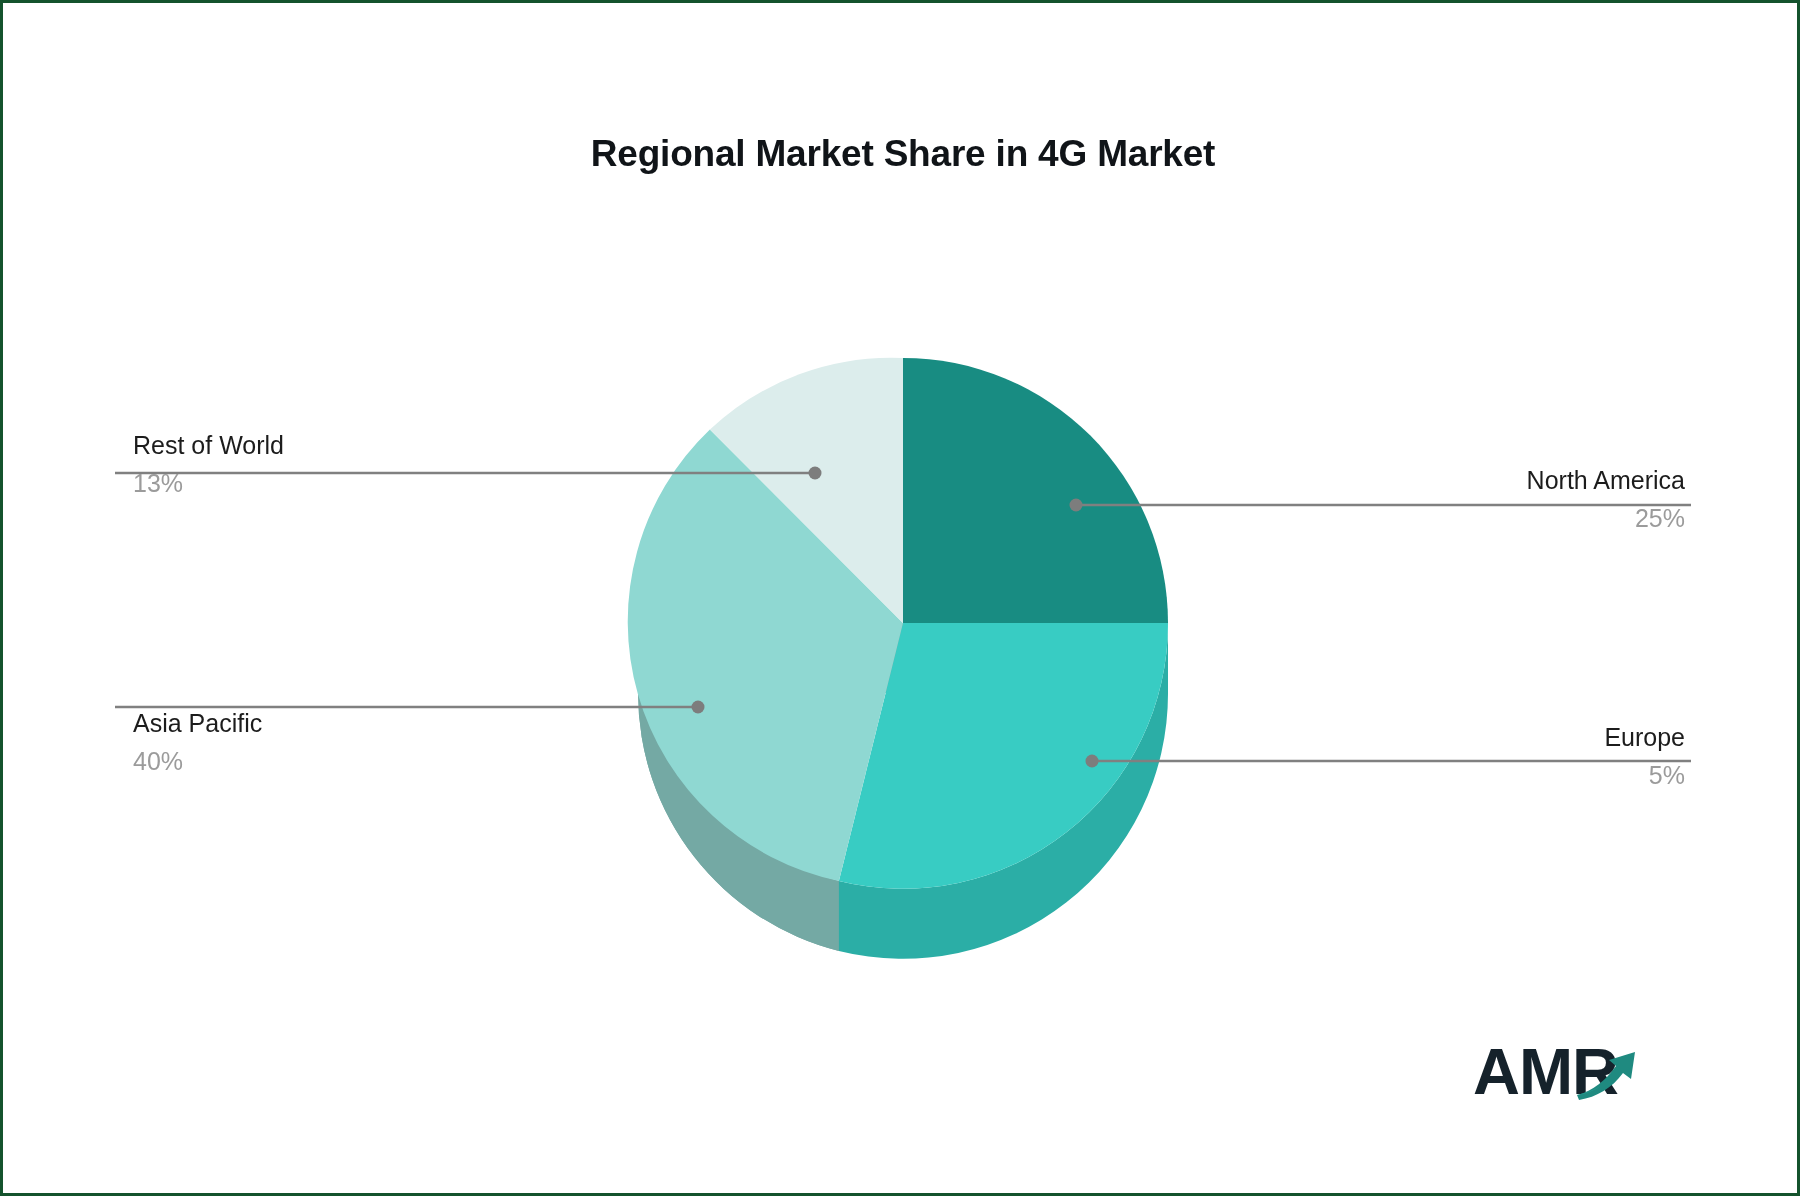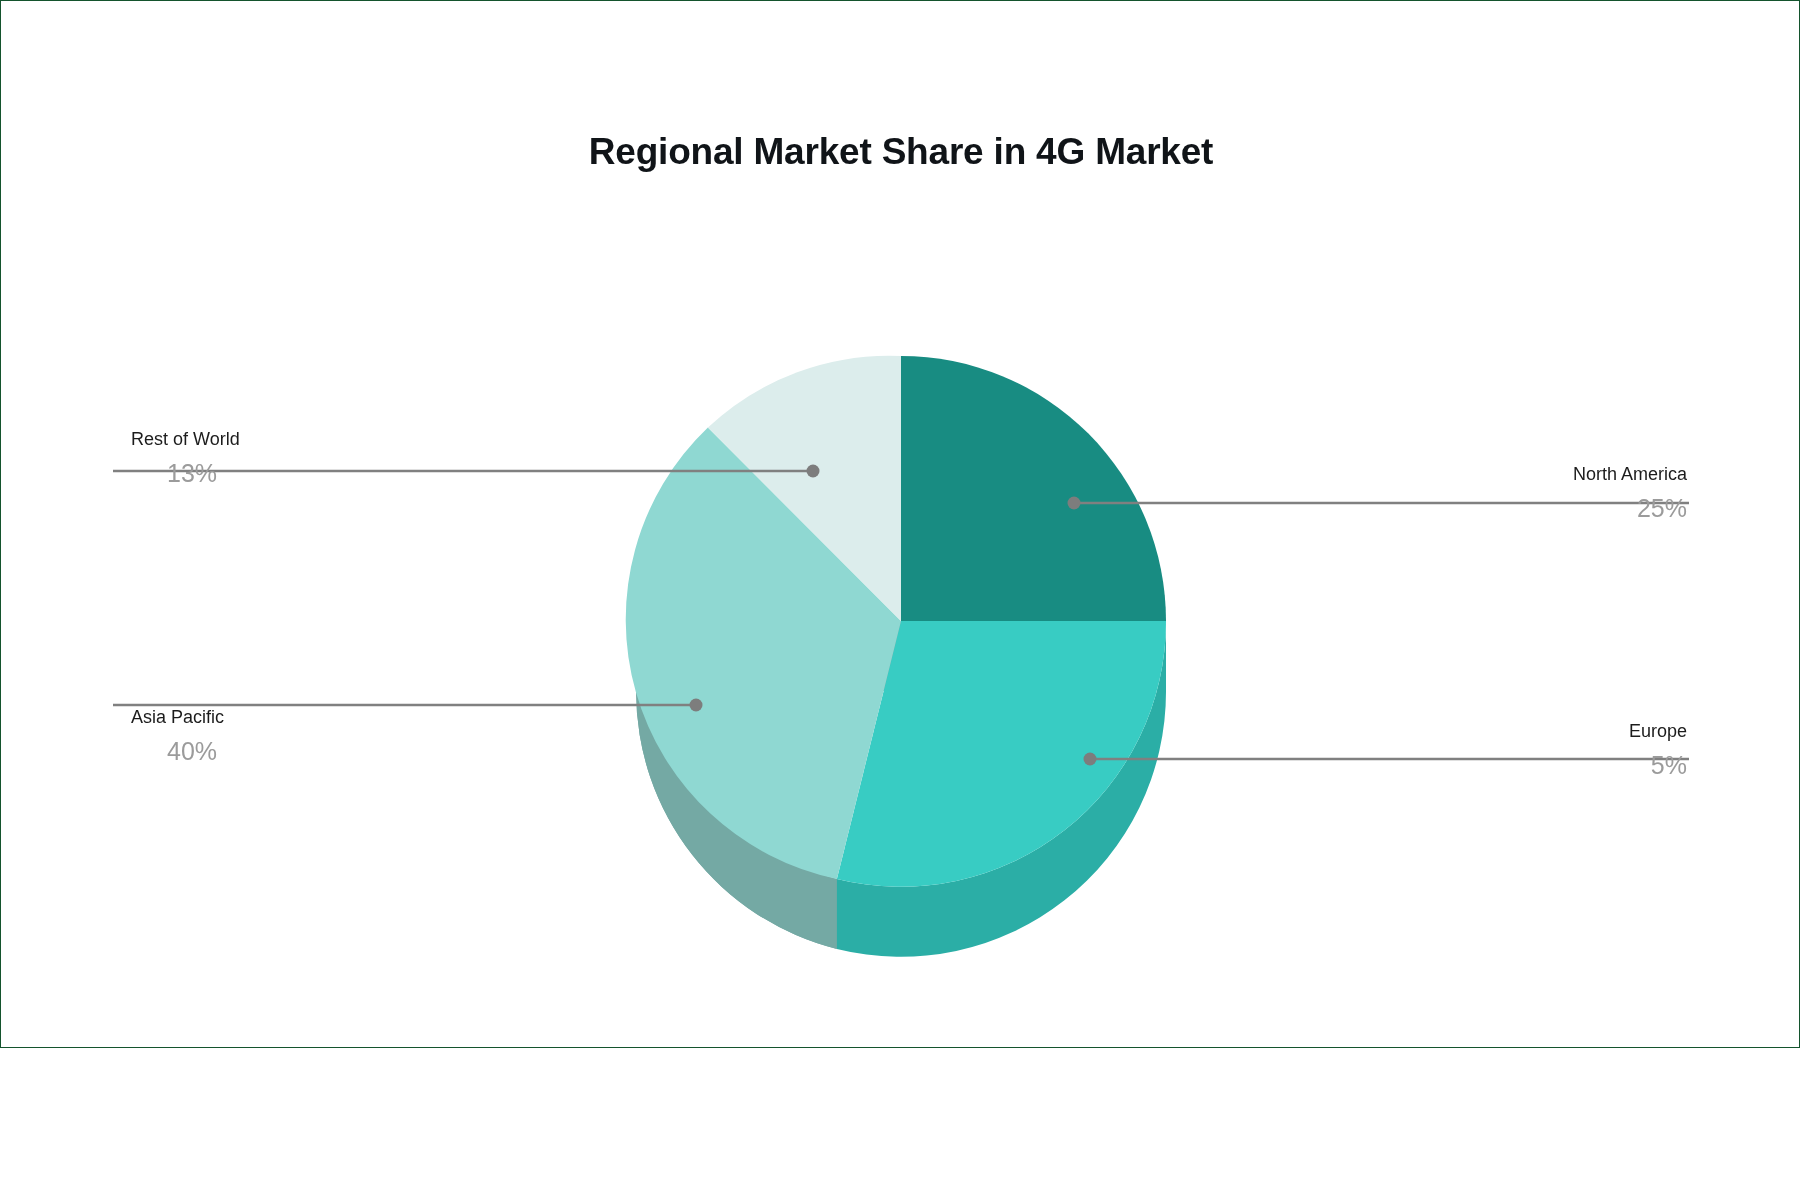--- a/index.html
+++ b/index.html
@@ -6,23 +6,23 @@
     margin: 0;
     padding: 0;
     background: #ffffff;
   }
   body {
     font-family: "Liberation Sans", sans-serif;
   }
   #canvas {
     position: relative;
     width: 1800px;
-    height: 1048px;
+    height: 1196px;
     background: #ffffff;
-    border: 1px solid #14532d;
+    border: 3px solid #14532d;
     box-sizing: border-box;
     overflow: hidden;
   }
 
   
   #chart-title {
     position: absolute;
     top: 130px;
     left: 0;
     width: 1800px;
@@ -49,32 +49,31 @@
     position: absolute;
     top: 0;
     left: 0;
   }
 
   
   .callout {
     position: absolute;
   }
   .callout .name {
-    font-size: 18px;
+    font-size: 25px;
     color: #1c1c1c;
     white-space: nowrap;
     line-height: 1.15;
   }
   .callout .value {
     font-size: 25px;
     color: #9b9b9b;
     white-space: nowrap;
     line-height: 1.15;
     margin-top: 9px;
-    margin-left: 36px;
   }
   .callout.left  { text-align: left; }
   .callout.right { text-align: right; }
 
   
   #amr-logo {
     position: absolute;
     left: 1470px;
     top: 1030px;
     width: 175px;

